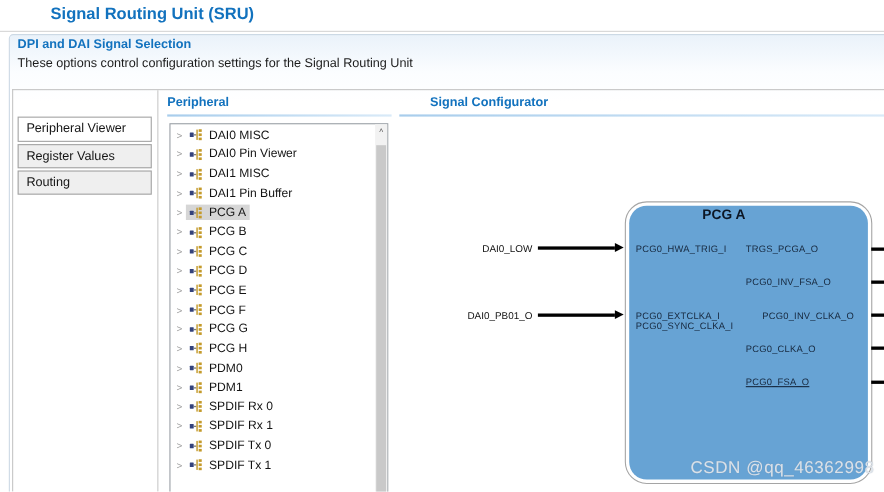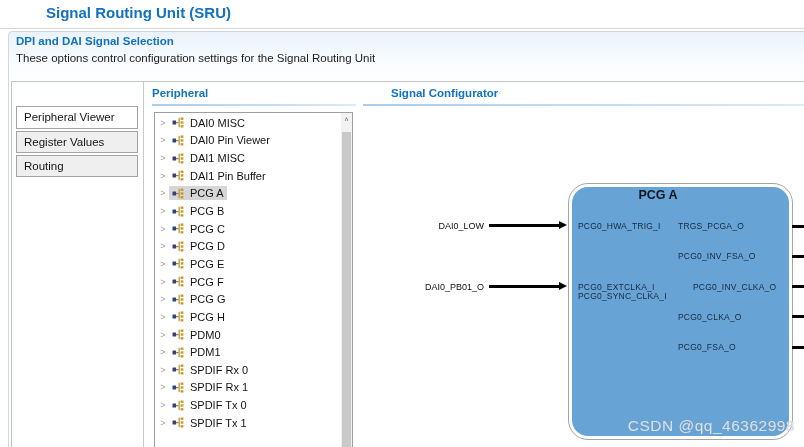--- a/index.html
+++ b/index.html
@@ -387,21 +387,21 @@
   <div class="abs node-title">PCG A</div>
 
   <div class="abs pin pin-in" style="top: 221px;">PCG0_HWA_TRIG_I</div>
     <div class="abs pin pin-in" style="top: 251.3px; margin-top: 40px;">PCG0_SYNC_CLKA_I</div>
     <div class="abs pin pin-in" style="top: 281.6px;">PCG0_EXTCLKA_I</div>
 
   <div class="abs pin pin-out" style="top: 221px;">TRGS_PCGA_O</div>
     <div class="abs pin pin-out" style="top: 251.3px;">PCG0_INV_FSA_O</div>
     <div class="abs pin pin-out" style="top: 281.6px; margin-left: 15px;">PCG0_INV_CLKA_O</div>
     <div class="abs pin pin-out" style="top: 311.9px;">PCG0_CLKA_O</div>
-    <div class="abs pin pin-out" style="top: 342.2px;">PCG0_FSA_O</div>
+    <div class="abs pin pin-out" style="top: 342.2px; text-decoration: underline;">PCG0_FSA_O</div>
 
   <div class="abs in-row" style="top: 220px;">
       <span class="src-label">DAI0_LOW</span>
       <span class="arrow-line"></span>
     </div>
     <div class="abs in-row" style="top: 280.6px;">
       <span class="src-label">DAI0_PB01_O</span>
       <span class="arrow-line"></span>
     </div>
 

